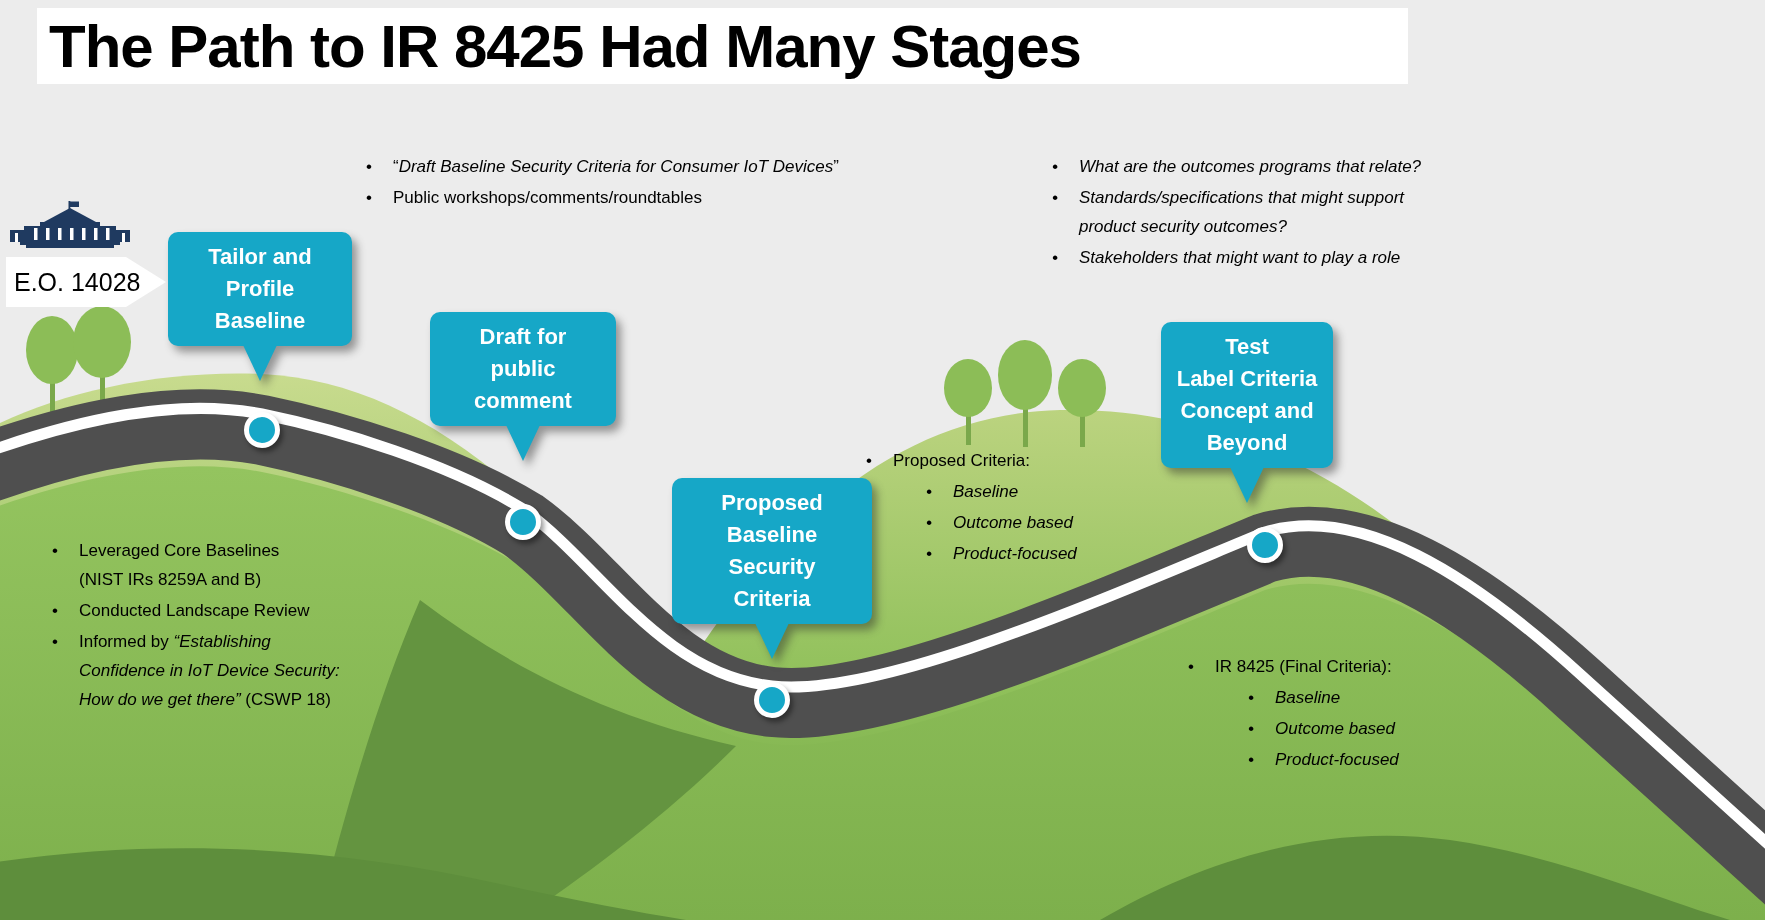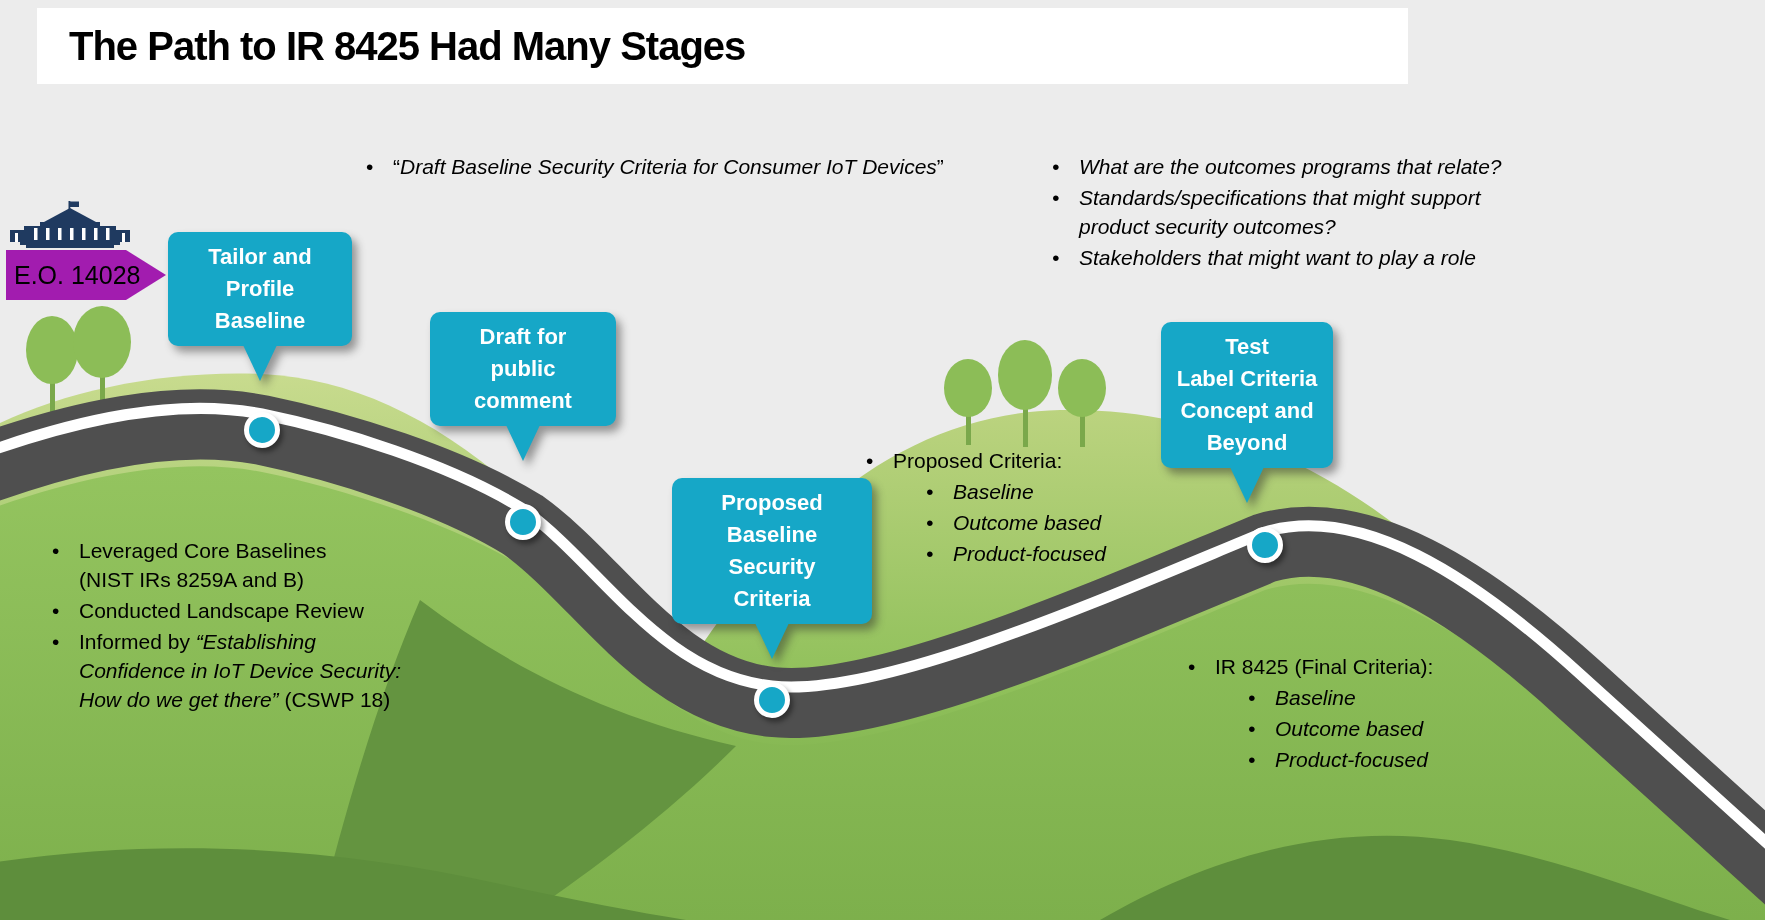--- a/index.html
+++ b/index.html
@@ -4,30 +4,30 @@
 <style>
   html,body{margin:0;padding:0;}
   body{
     width:1765px;height:920px;position:relative;overflow:hidden;
     background:#ECECEC;color:#000;
     font-family:"Liberation Sans", sans-serif;
   }
   .scene{position:absolute;left:0;top:0;z-index:0;}
 
   .titlebar{position:absolute;left:37px;top:8px;width:1371px;height:76px;background:#FFFFFF;display:flex;align-items:center;z-index:7;}
-  .titlebar h1{margin:0;padding-left:32px;font-size:40px;font-weight:bold;letter-spacing:-1px;}
+  .titlebar h1{margin:0;padding-left:12px;font-size:60px;font-weight:bold;letter-spacing:-1px;}
 
   .eo-badge{position:absolute;left:6px;top:200px;z-index:6;width:175px;}
   .wh-icon{display:block;margin-left:4px;}
-  .eo-arrow{width:160px;height:50px;background:#a21caf;margin-top:2px;
+  .eo-arrow{width:160px;height:50px;background:#ffffff;margin-top:9px;
     clip-path:polygon(0 0,75% 0,100% 50%,75% 100%,0 100%);
     display:flex;align-items:center;}
   .eo-arrow span{font-size:25px;padding-left:8px;color:#000;}
 
-  .notes{position:absolute;z-index:4;font-size:21px;line-height:29px;}
+  .notes{position:absolute;z-index:4;font-size:17px;line-height:29px;}
   .notes ul{list-style:none;margin:0;padding:0;}
   .notes li{position:relative;padding-left:37px;white-space:pre-line;margin:0 0 2px 0;}
   .notes li::before{content:"\2022";position:absolute;left:10px;}
   .notes li.sub{margin-left:60px;}
   .italic{font-style:italic;}
 
   .notes-a{left:356px;top:152px;width:680px;}
   .notes-b{left:1042px;top:152px;width:520px;}
   .notes-c{left:42px;top:516px;width:420px;margin-top:20px;}
   .notes-d{left:856px;top:446px;width:320px;}
@@ -128,20 +128,21 @@
     </g>
   </svg>
   <div class="eo-arrow">
     <span>E.O. 14028</span>
   </div>
 </div>
 
 <div class="notes notes-a">
   <ul>
     <li><span>“</span><span class="italic">Draft Baseline Security Criteria for Consumer IoT Devices</span><span>”</span></li>
+    <li>Public workshops/comments/roundtables</li>
   </ul>
 </div>
 
 <div class="notes notes-b">
   <ul>
     <li class="italic">What are the outcomes programs that relate?</li>
     <li class="italic">Standards/specifications that might support
 product security outcomes?</li>
     <li class="italic">Stakeholders that might want to play a role</li>
   </ul>

